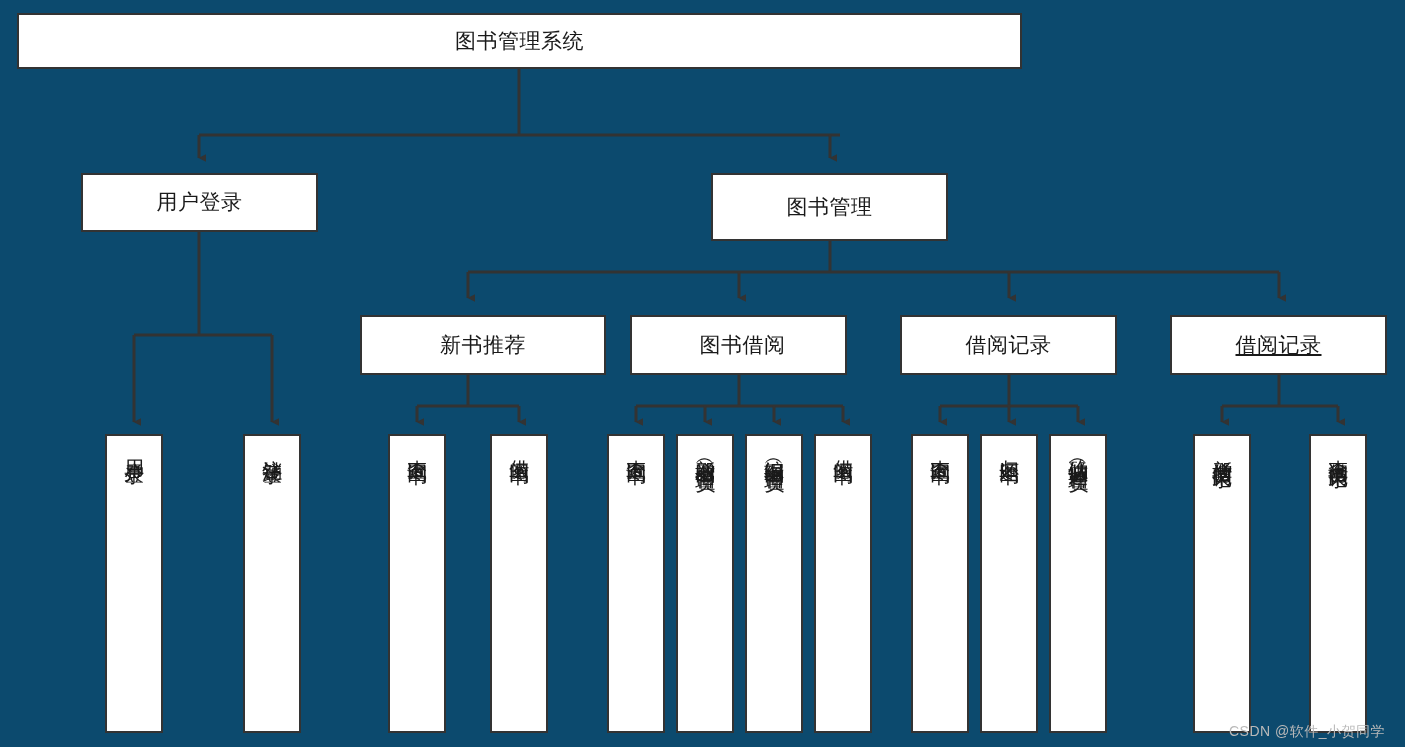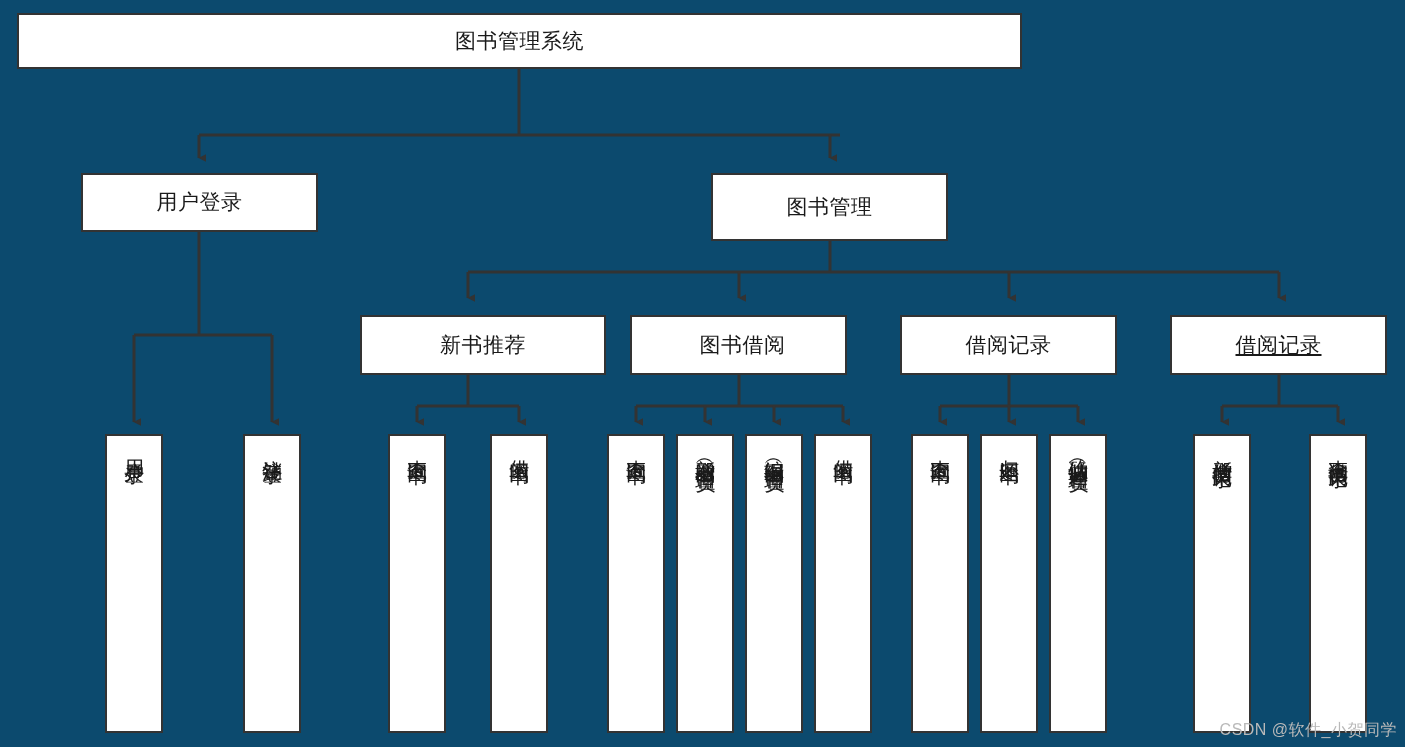--- a/index.html
+++ b/index.html
@@ -49,23 +49,23 @@
   }
   .node.vert .lbl {
     writing-mode: vertical-rl;
     text-orientation: upright;
     font-size: 20px;
     letter-spacing: 2px;
     white-space: nowrap;
   }
   #watermark {
     position: absolute;
-    right: 8px;
+    right: 20px;
     bottom: 6px;
-    font-size: 16px;
+    font-size: 14px;
     color: #b9b9b9;
     letter-spacing: 0.5px;
     white-space: nowrap;
     user-select: none;
   }
 </style>
 </head>
 <body>
 
 <div id="canvas">

